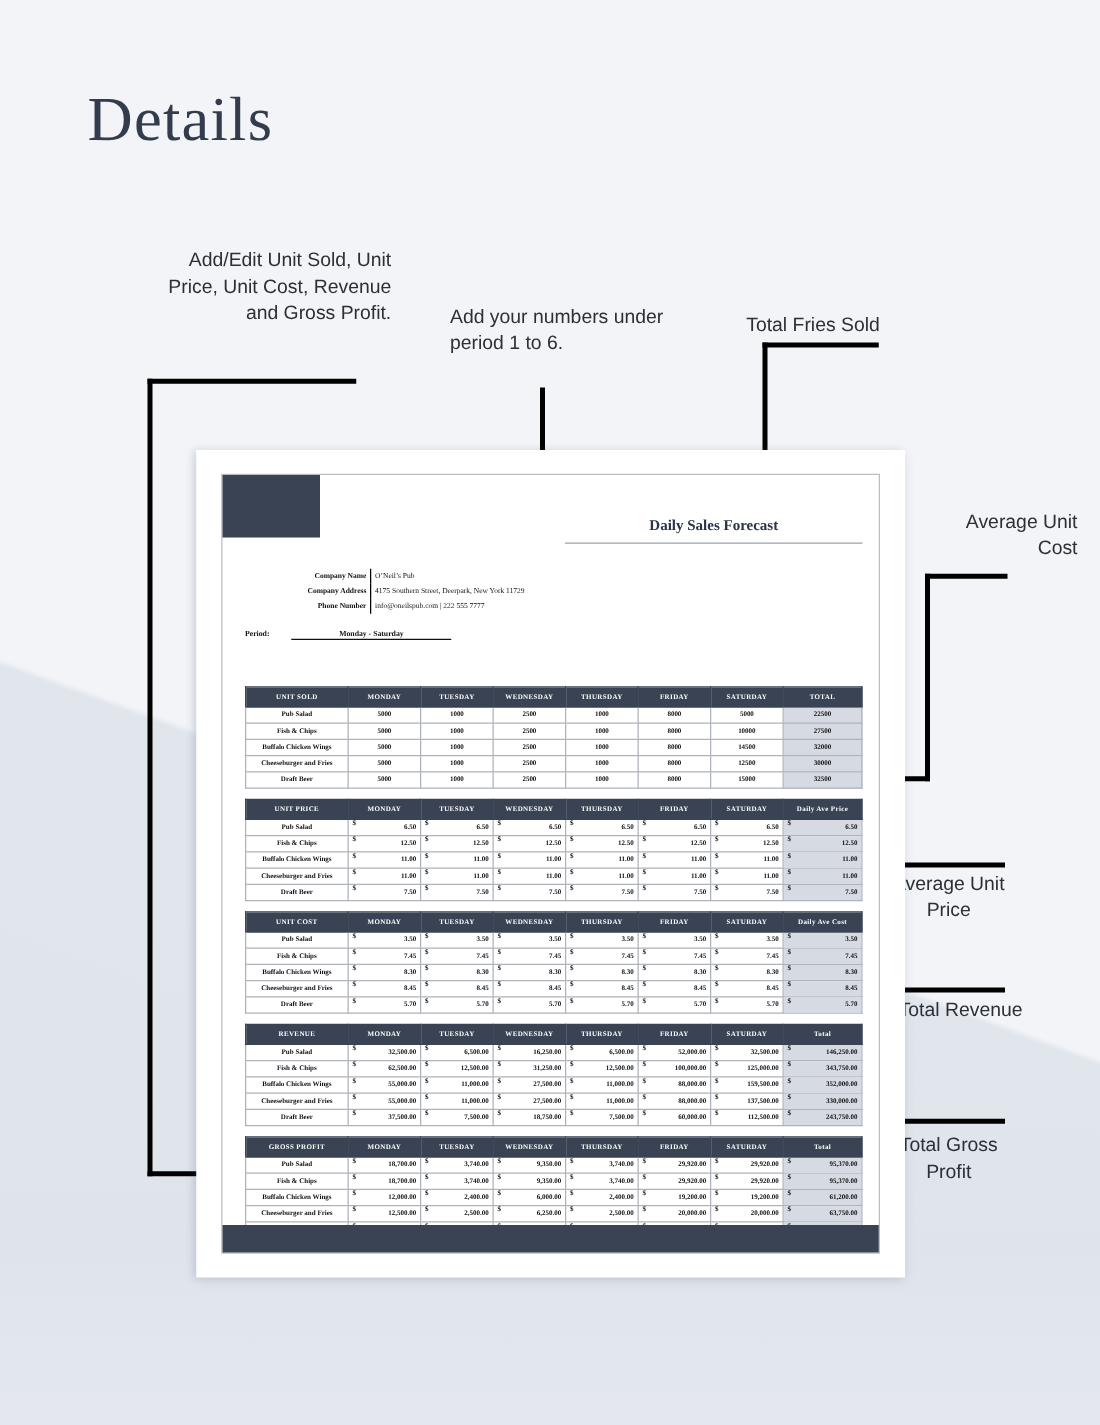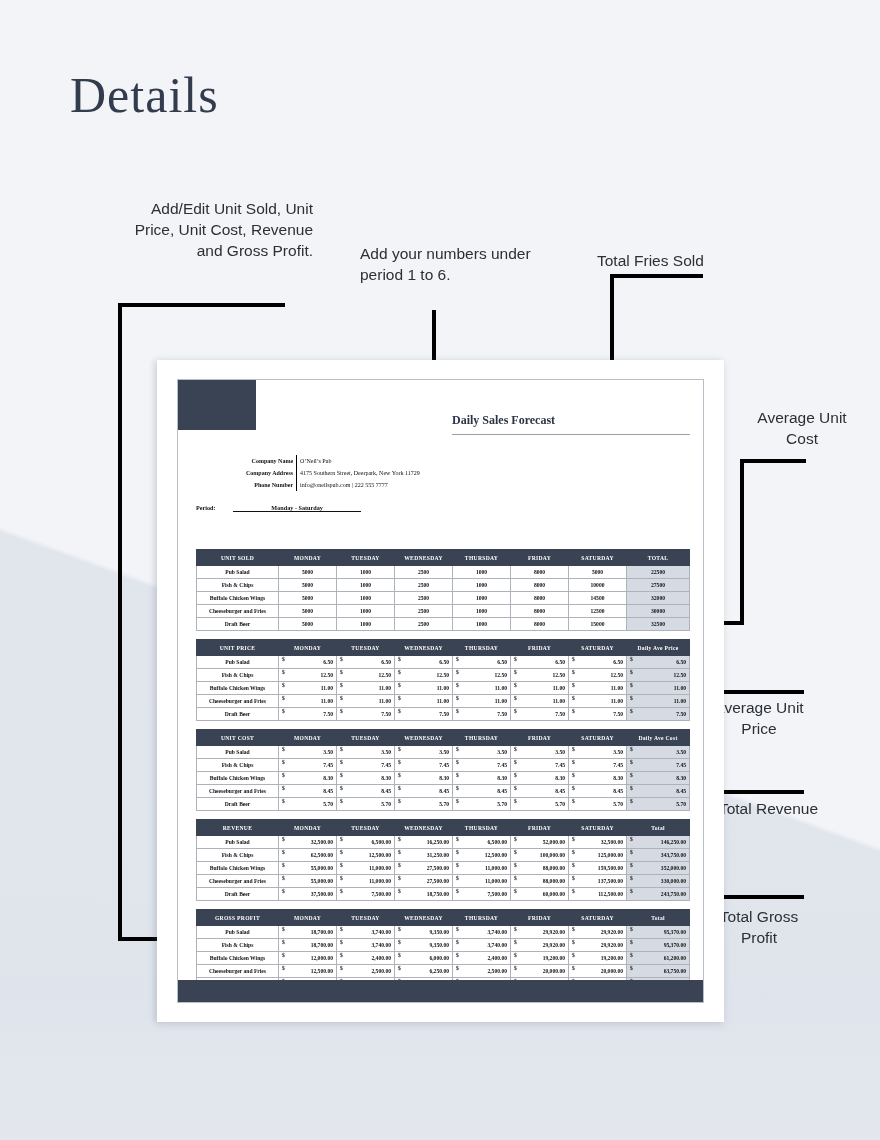--- a/index.html
+++ b/index.html
@@ -32,21 +32,21 @@
   }
 
   
   .note{
     position:absolute;color:#2b2f36;font-size:15.5px;line-height:21px;
     font-family:"Liberation Sans", sans-serif;
   }
   #note-left{left:123px;top:198px;width:190px;text-align:right;}
   #note-mid{left:360px;top:243px;width:180px;}
   #note-total-sold{left:597px;top:250px;width:150px;}
-  #note-avg-cost{left:742px;top:407px;width:120px;text-align:center;}
+  #note-avg-cost{left:742px;top:407px;width:120px;text-align:right;}
   #note-avg-price{left:700px;top:697px;width:118px;text-align:center;}
   #note-total-rev{left:700px;top:798px;width:118px;text-align:right;}
   #note-total-gp{left:700px;top:906px;width:118px;text-align:center;}
 
   
   .line{position:absolute;background:#000;}
   
   #lead-left-top{left:118px;top:303px;width:167px;height:4px;}
   #lead-left-vert{left:118px;top:303px;width:4px;height:638px;}
   #lead-left-bot{left:118px;top:937px;width:68px;height:4px;}
@@ -74,21 +74,21 @@
     box-shadow:-3px 0 6px rgba(90,100,120,.16), 0 3px 8px rgba(90,100,120,.12);
   }
   #doc-inner{
     position:absolute;left:20px;top:19px;width:527px;height:624px;
     border:1px solid #b9bec6;box-sizing:border-box;background:#fff;
   }
   #doc-logo{
     position:absolute;left:0px;top:0px;width:78px;height:50px;background:#394353;
   }
   #doc-heading{
-    position:absolute;right:13px;top:33px;width:238px;
+    position:absolute;right:13px;top:33px;width:238px;text-align:center;
     font-family:"Liberation Serif", serif;font-weight:bold;font-size:12px;color:#2b3447;
     padding-bottom:6px;border-bottom:1px solid #9aa0aa;
   }
   
   #meta{position:absolute;left:68px;top:75px;font-family:"Liberation Serif", serif;font-size:6px;color:#111;}
   #meta table{border-collapse:collapse;}
   #meta td{padding:1.5px 0;font-size:6px;line-height:9px;vertical-align:top;}
   #meta td.k{font-weight:bold;text-align:right;padding-right:3px;border-right:1px solid #000;white-space:nowrap;}
   #meta td.v{padding-left:3px;white-space:nowrap;}
   

